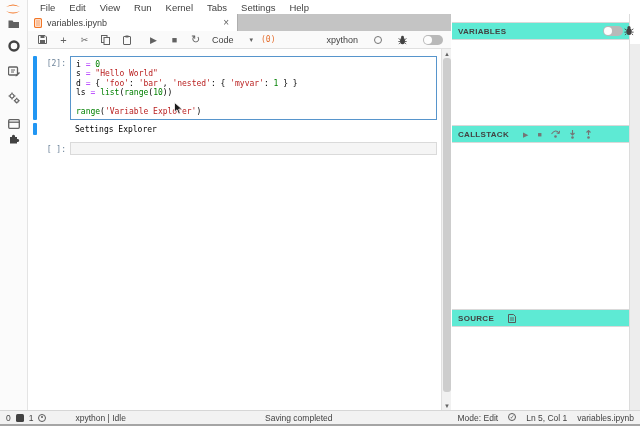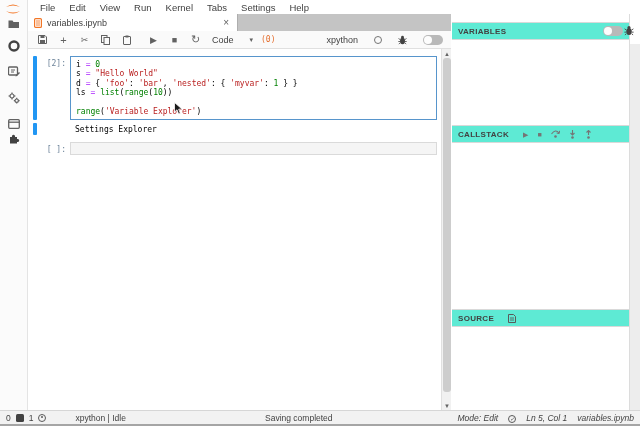--- a/index.html
+++ b/index.html
@@ -91,21 +91,21 @@
   .rstrip { position:absolute; left:630px; top:14px; width:10px; height:396px; background:#fff; }
   .rstrip .lower { position:absolute; left:0; top:30px; width:10px; height:366px; background:#ededed; }
   .bug-tab { position:absolute; left:-6px; top:8px; }
 
   
   .statusbar { position:absolute; left:0; top:410px; width:640px; height:16px; background:#f2f2f2;
                border-top:1px solid #d6d6d6; border-bottom:2px solid #a5a5a5;
                display:flex; align-items:center; font-size:8.5px; color:#424242; padding:0 6px; }
   .sb-left { display:flex; align-items:center; gap:5px; }
   .sb-center { position:absolute; left:265px; }
-  .sb-right { margin-left:auto; display:flex; align-items:flex-end; gap:10px;font-style:italic; }
+  .sb-right { margin-left:auto; display:flex; align-items:flex-start; gap:10px; }
   .term-ic { width:8px; height:8px; background:#424242; border-radius:1.5px; }
   .kern-ic { width:8px; height:8px; border:1.2px solid #5a5a5a; border-radius:50%; position:relative; }
   .kern-ic::after { content:""; position:absolute; left:1.8px; top:1.8px; width:2.2px; height:2.2px;
                     background:#5a5a5a; border-radius:50%; }
   .chk-ic { width:8px; height:8px; border:1px solid #5a5a5a; border-radius:50%;
             display:flex; align-items:center; justify-content:center; font-size:6px; color:#5a5a5a; }
 </style>
 </head>
 <body>
 

